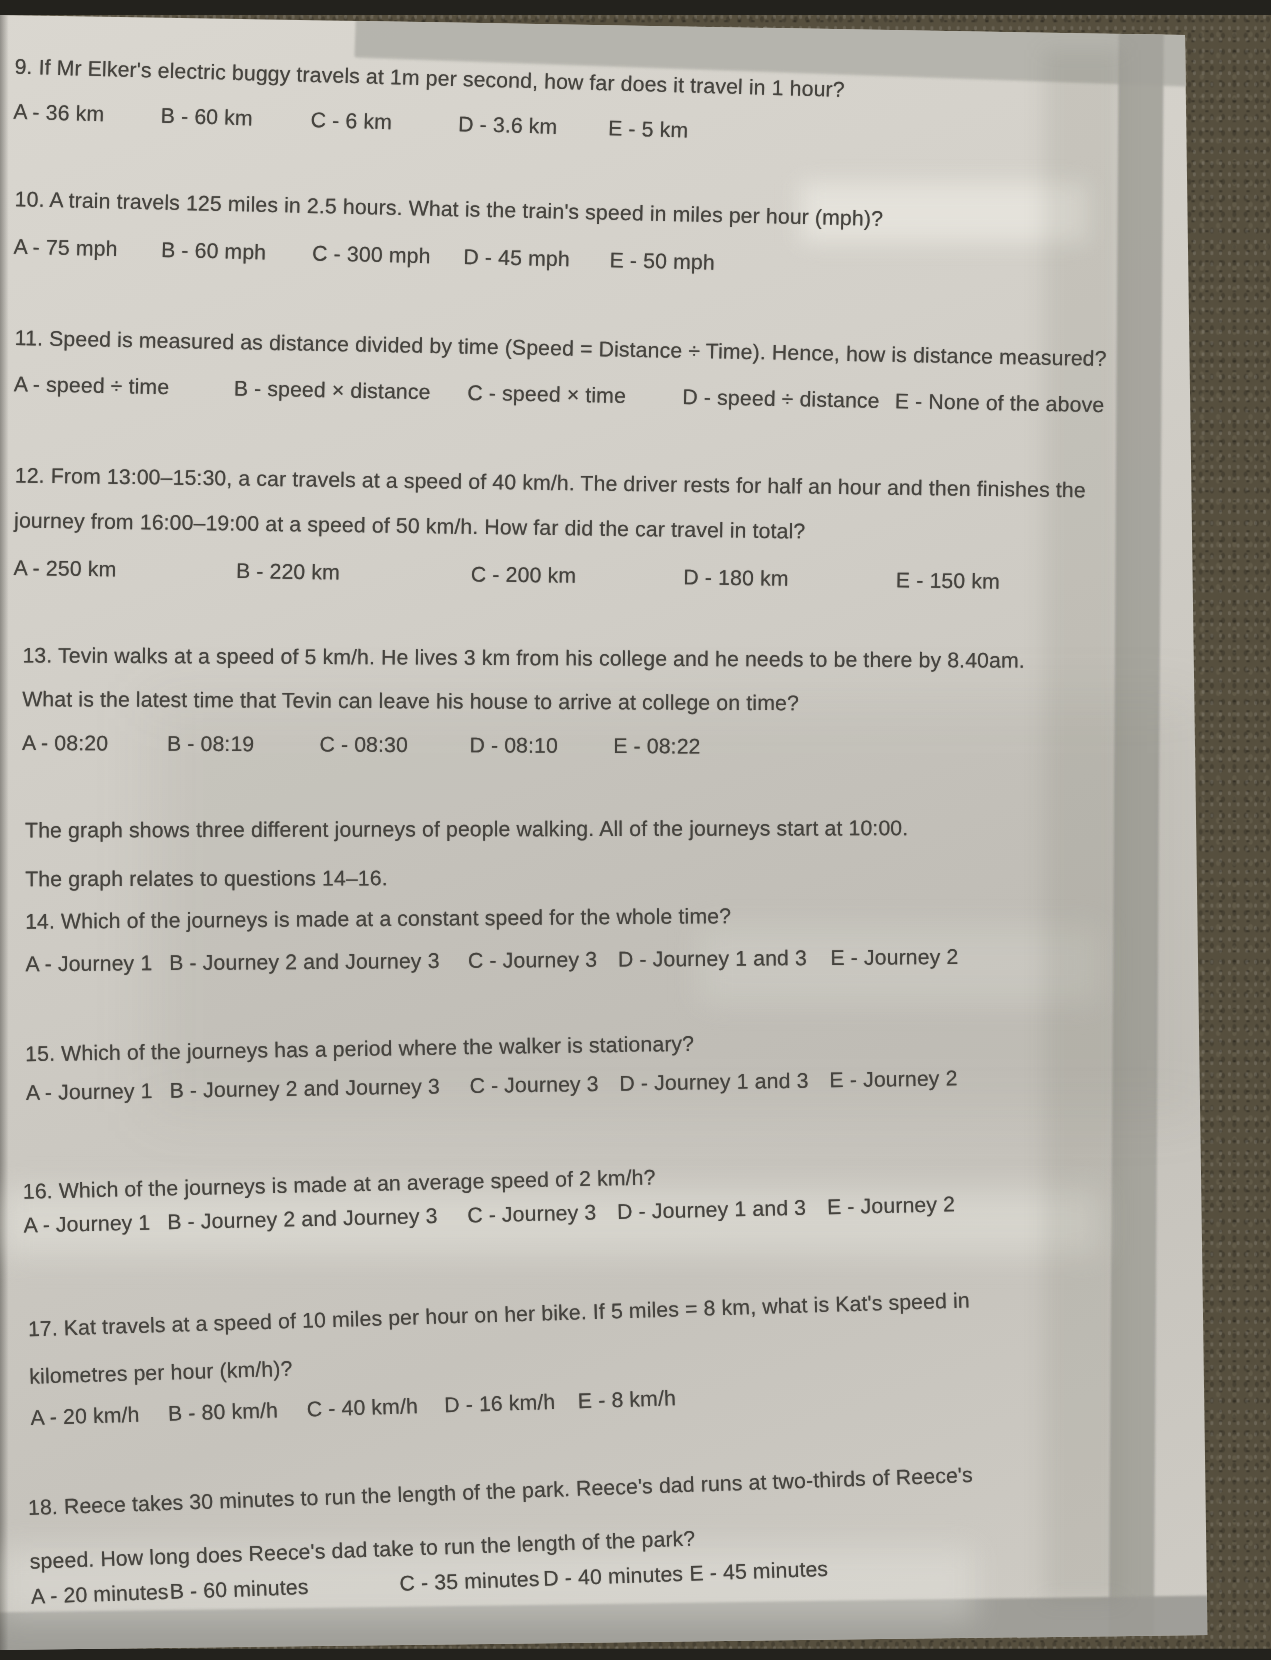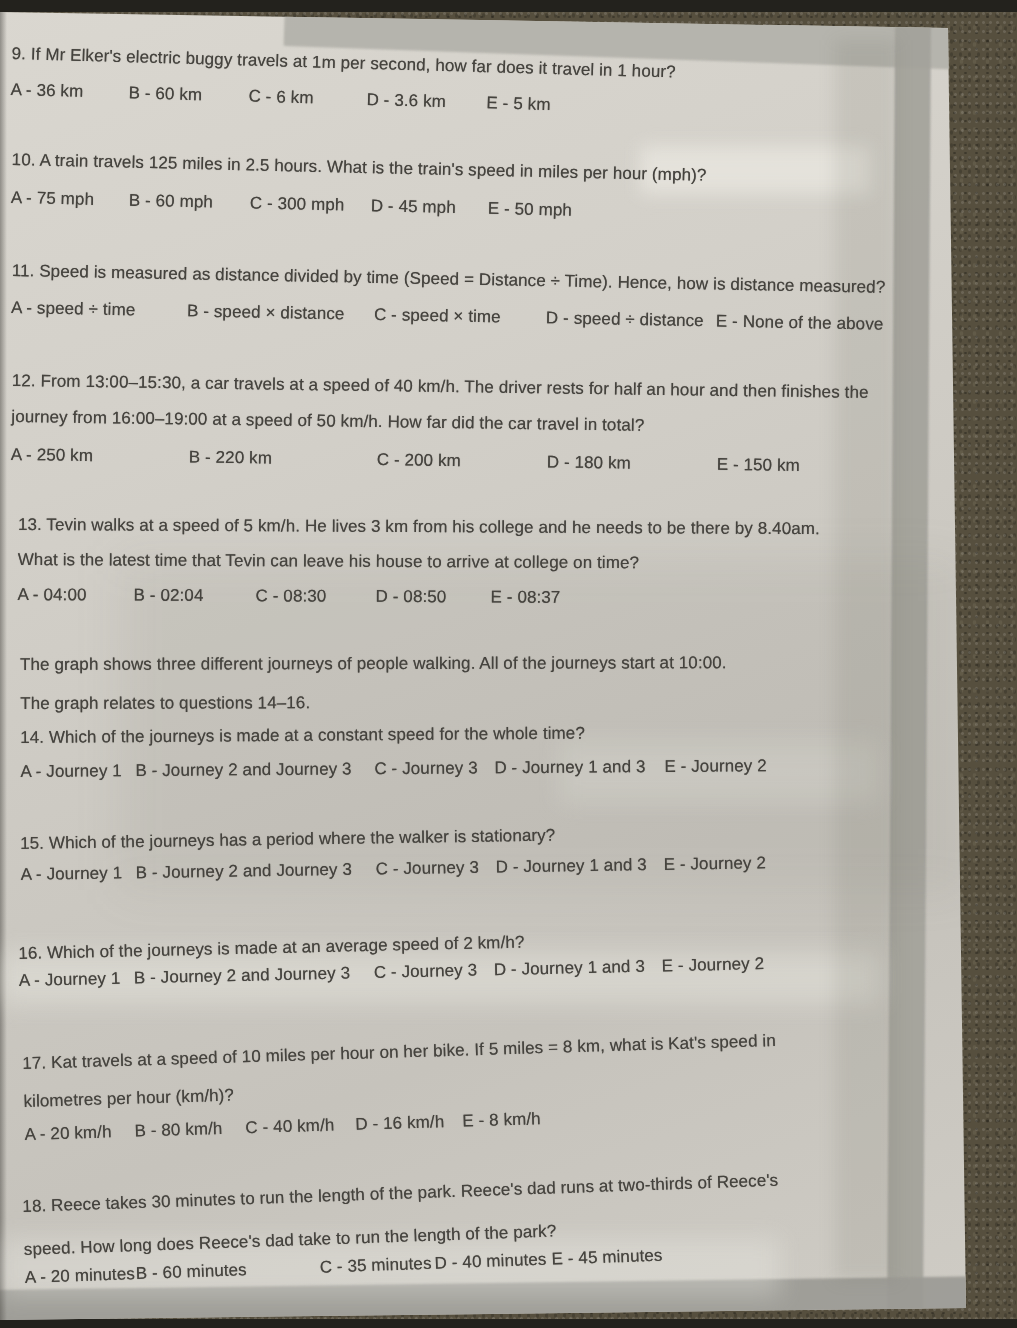--- a/index.html
+++ b/index.html
@@ -107,25 +107,25 @@
         <span style="width:170px;">C - 200 km</span>
         <span style="width:170px;">D - 180 km</span>
         <span>E - 150 km</span>
       </div>
     </div>
 
     <div class="q" style="left:18px;top:513px;transform:rotate(0.3deg);">
       <div class="qline">13. Tevin walks at a speed of 5 km/h. He lives 3 km from his college and he needs to be there by 8.40am.</div>
       <div class="qline" style="margin-top:12px;">What is the latest time that Tevin can leave his house to arrive at college on time?</div>
       <div class="opts" style="margin-top:12px;">
-        <span style="width:116px;">A - 04:00</span>
-        <span style="width:122px;">B - 02:04</span>
+        <span style="width:116px;">A - 08:20</span>
+        <span style="width:122px;">B - 08:19</span>
         <span style="width:120px;">C - 08:30</span>
-        <span style="width:115px;">D - 08:50</span>
-        <span>E - 08:37</span>
+        <span style="width:115px;">D - 08:10</span>
+        <span>E - 08:22</span>
       </div>
     </div>
 
     <div class="q" style="left:20px;top:653px;transform:rotate(-0.15deg);">
       <div class="qline">The graph shows three different journeys of people walking. All of the journeys start at 10:00.</div>
       <div class="qline" style="margin-top:16px;">The graph relates to questions 14–16.</div>
     </div>
 
     <div class="q" style="left:20px;top:726px;transform:rotate(-0.45deg);">
       <div class="qline">14. Which of the journeys is made at a constant speed for the whole time?</div>

